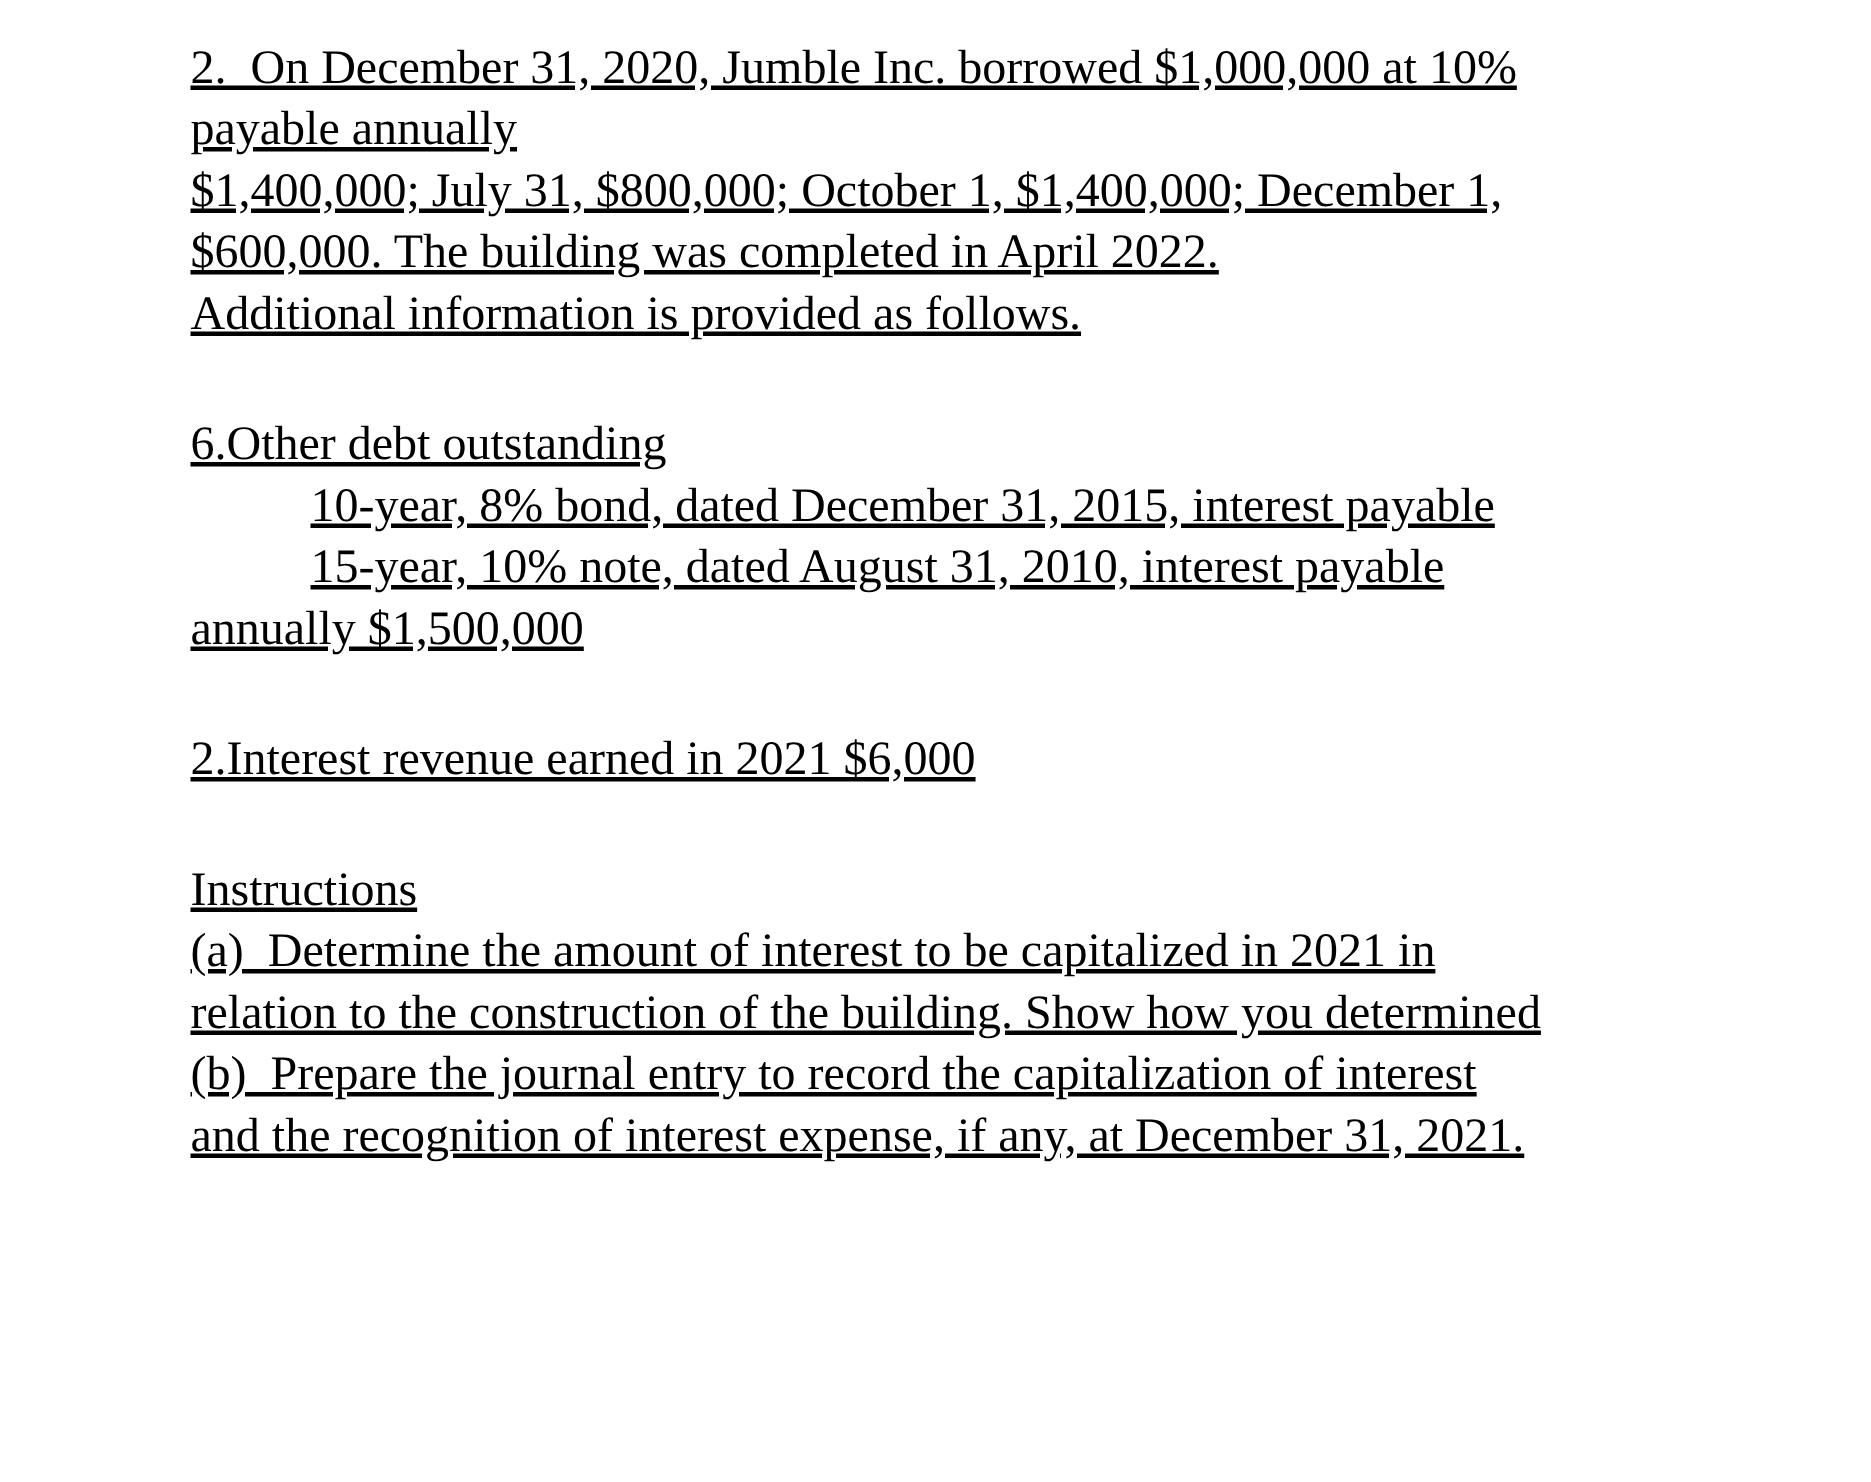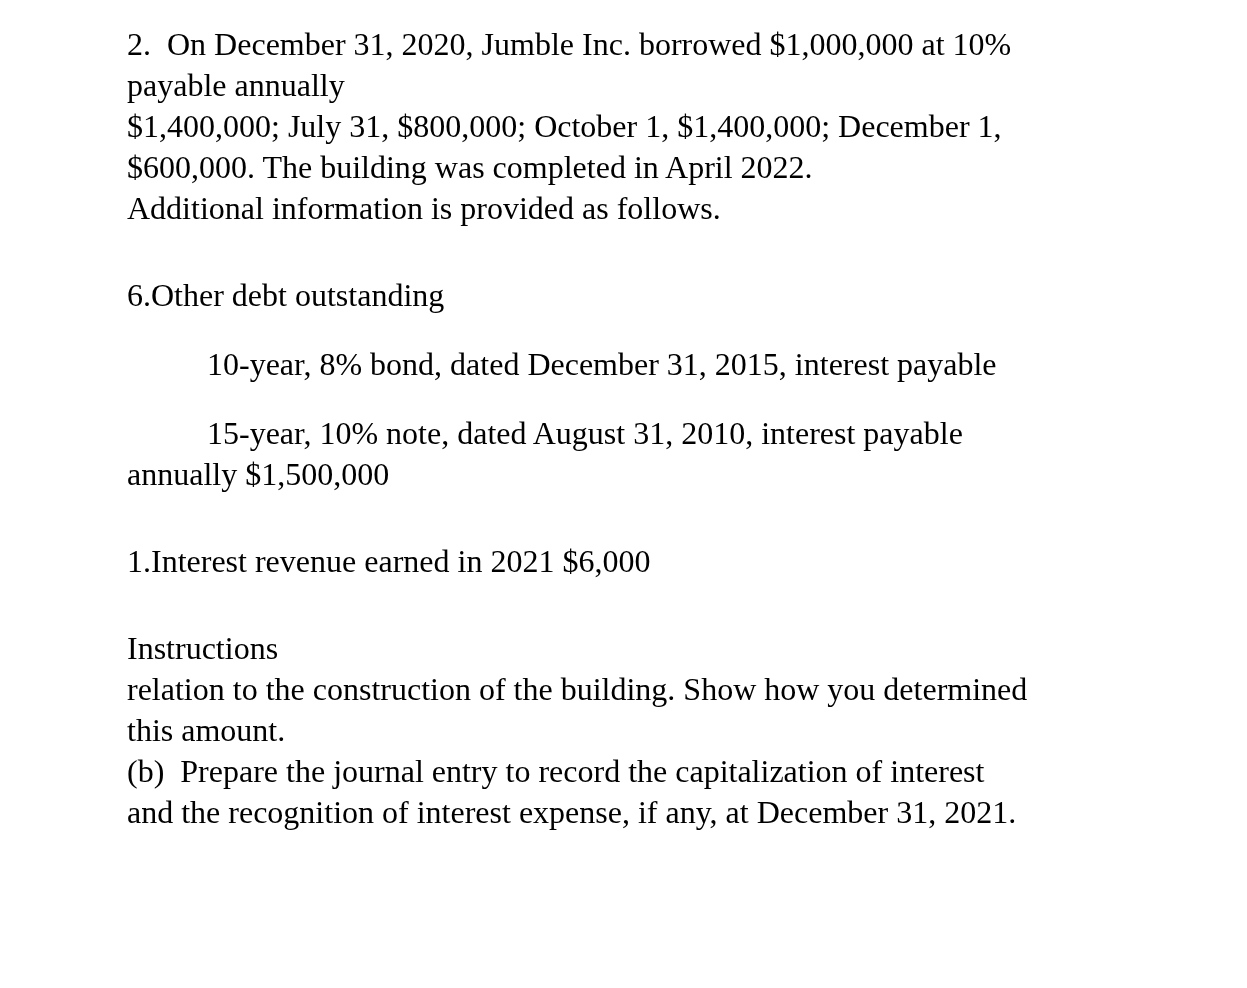--- a/index.html
+++ b/index.html
@@ -21,24 +21,24 @@
     right: 40px;
     font-size: 32px;
     line-height: 41px;
   }
   .para + .para {
     margin-top: 46px;
   }
   .line {
     white-space: pre;
     min-height: 41px;
+    text-decoration: underline;
   }
   .line.indent {
     padding-left: 80px;
-    margin-top: 28px;
   }
 </style>
 </head>
 <body>
 
 <div class="doc">
 
   <div class="para">
     <div class="line">2.  On December 31, 2020, Jumble Inc. borrowed $1,000,000 at 10%</div>
     <div class="line">payable annually</div>
@@ -48,24 +48,24 @@
   </div>
 
   <div class="para">
     <div class="line">6.Other debt outstanding</div>
     <div class="line indent">10-year, 8% bond, dated December 31, 2015, interest payable</div>
     <div class="line indent">15-year, 10% note, dated August 31, 2010, interest payable</div>
     <div class="line">annually $1,500,000</div>
   </div>
 
   <div class="para">
-    <div class="line">1.Interest revenue earned in 2021 $6,000</div>
+    <div class="line">2.Interest revenue earned in 2021 $6,000</div>
   </div>
 
   <div class="para">
     <div class="line">Instructions</div>
+    <div class="line">(a)  Determine the amount of interest to be capitalized in 2021 in</div>
     <div class="line">relation to the construction of the building. Show how you determined</div>
-    <div class="line">this amount.</div>
     <div class="line">(b)  Prepare the journal entry to record the capitalization of interest</div>
     <div class="line">and the recognition of interest expense, if any, at December 31, 2021.</div>
   </div>
 
 </div>
 
 </body></html>

